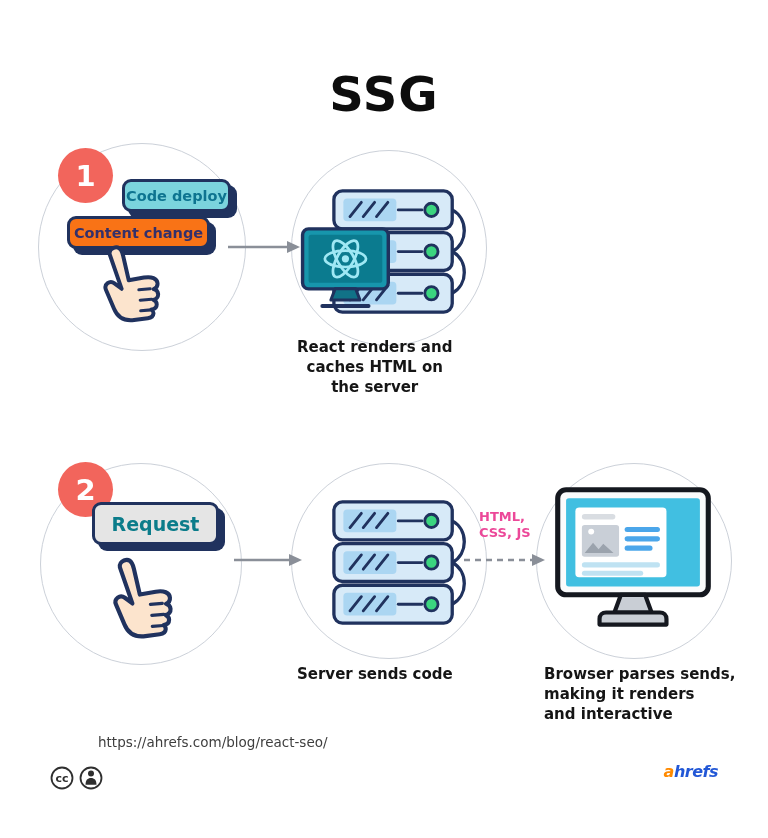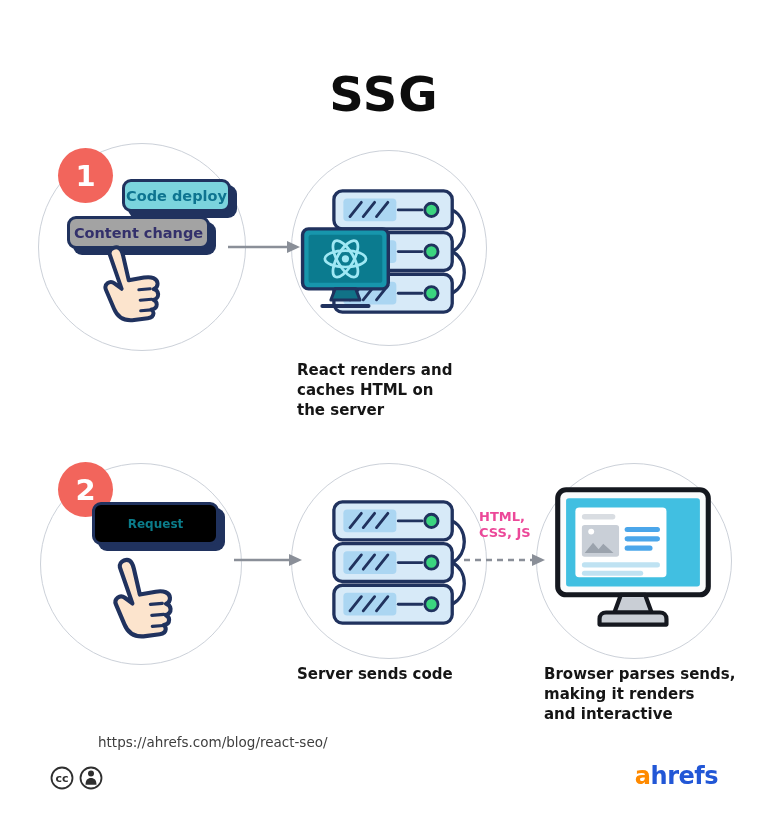--- a/index.html
+++ b/index.html
@@ -17,26 +17,26 @@
     position:absolute;width:55px;height:55px;border-radius:50%;background:#F2655C;
     color:#ffffff;display:flex;align-items:center;justify-content:center;
     font-size:29px;font-weight:800;
   }
   .btn3d{
     position:absolute;display:flex;align-items:center;justify-content:center;
     font-weight:700;border:3px solid #20325E;border-radius:9px;
     box-shadow:6px 6px 0 #20325E;box-sizing:border-box;
   }
   .btn-teal{background:#7BD4DD;color:#0E7490;font-size:14.5px;}
-  .btn-purple{background:#a3a3a3;color:#33306B;font-size:14.5px;}
-  .btn-green{background:#000000;color:#0B7C8A;font-size:12px;text-align:right;}
+  .btn-purple{background:#f97316;color:#33306B;font-size:14.5px;}
+  .btn-green{background:#e5e5e5;color:#0B7C8A;font-size:19px;text-align:right;}
   .caption{position:absolute;font-weight:700;font-size:15px;line-height:20px;color:#151515;}
   .transfer{position:absolute;font-weight:700;font-size:13px;line-height:16px;color:#ec4899;}
   .footer-url{position:absolute;font-size:13.5px;color:#3E3E3E;font-weight:400;}
-  .logo{position:absolute;font-size:24px;font-weight:800;letter-spacing:-0.5px;}
+  .logo{position:absolute;font-size:16px;font-weight:800;letter-spacing:-0.5px;font-style:italic;}
   .logo .logo-a{color:#FF8A00;}
   .logo .logo-rest{color:#2257D6;}
   svg{display:block;}
 </style>
 </head>
 <body>
 
 <svg width="0" height="0" style="position:absolute">
   <defs>
     <g id="server-unit">
@@ -116,21 +116,21 @@
 
   <svg class="abs" style="left:83px;top:238px;transform:rotate(-5deg);" width="88" height="95" viewBox="0 0 100 108">
     <use href="#hand"></use>
   </svg>
 
   <svg class="abs" style="left:227px;top:238px;" width="74" height="18" viewBox="0 0 74 18">
     <line x1="1" y1="9" x2="61" y2="9" stroke="#8A8F98" stroke-width="2.6"></line>
     <path d="M60 3 L73 9 L60 15 z" fill="#8A8F98"></path>
   </svg>
 
-  <div class="caption" style="left:297px;top:360px;">
+  <div class="caption" style="left:297px;top:337px;text-align:center;">
     <div>React renders and</div>
     <div>caches HTML on</div>
     <div>the server</div>
   </div>
 
   <div class="circle" style="left:40px;top:463px;width:200px;height:200px;"></div>
   <div class="circle" style="left:291px;top:463px;width:194px;height:194px;"></div>
   <div class="circle" style="left:536px;top:463px;width:194px;height:194px;"></div>
 
   <svg class="abs" style="left:332px;top:499px;" width="142" height="129" viewBox="0 0 150 136">

